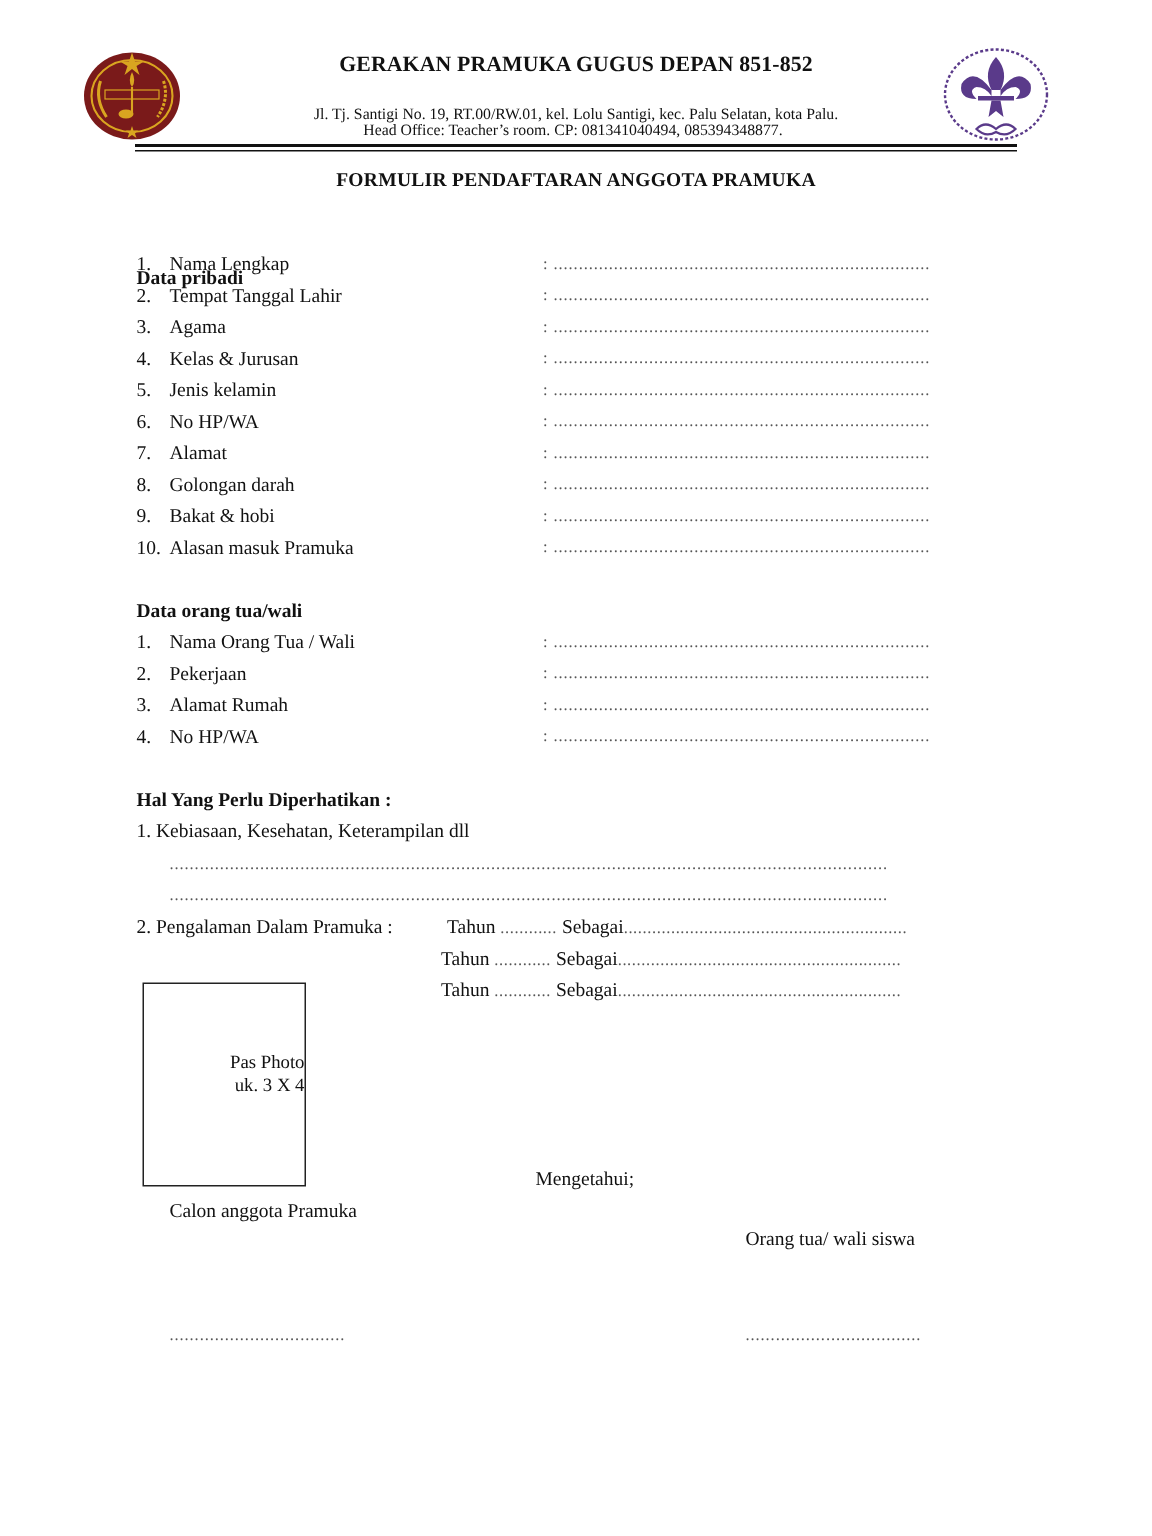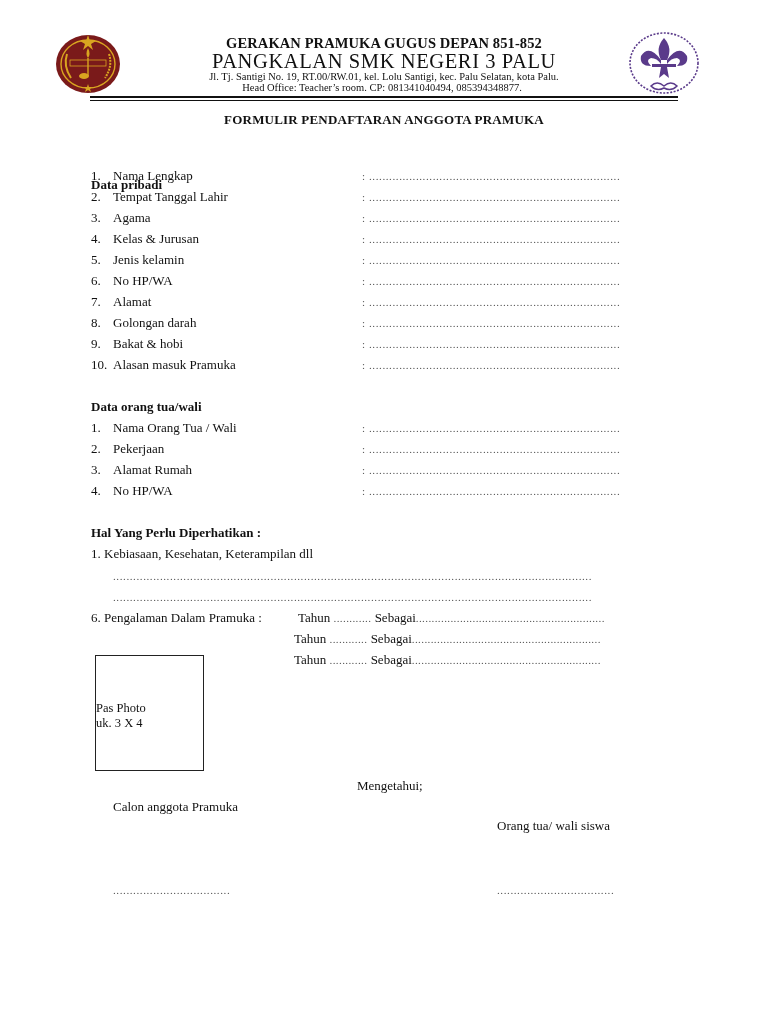--- a/index.html
+++ b/index.html
@@ -61,22 +61,22 @@
       position: absolute; white-space: nowrap; overflow: hidden; color: #555;
       font-size: 11px; letter-spacing: 0.6px;
     }
     .note-item {
       position: absolute; left: 91px; font-size: 13px; white-space: nowrap;
     }
     .exp-row { position: absolute; font-size: 13px; white-space: nowrap; }
     .exp-row .dots { color: #555; letter-spacing: 0.4px; font-size: 11px; }
 
     .photo-box {
-      position: absolute; left: 95px; top: 655px; width: 109px; height: 116px;
-      border: 1px solid #222; text-align: left;
+      position: absolute; left: 95px; top: 655px; width: 109px; height: 136px;
+      border: 1px solid #222; text-align: right;
     }
     .photo-box .ptext { position: absolute; left: 0; width: 100%; font-size: 12.5px; }
 
     .sig-text { position: absolute; font-size: 13px; white-space: nowrap; }
     .sig-line { position: absolute; color: #555; font-size: 11px; letter-spacing: 0.6px; white-space: nowrap; }
   </style>
 </head>
 <body>
 
 <div class="page">
@@ -90,21 +90,20 @@
       <path d="M54 22 Q58 34 50 46" stroke="#d9a520" stroke-width="2" fill="none" stroke-dasharray="2 1"></path>
       <rect x="15" y="28" width="36" height="6" fill="none" stroke="#d9a520" stroke-width="0.8"></rect>
       <path d="M33 16 Q36 22 33 26 Q30 22 33 16 Z" fill="#d9a520"></path>
       <line x1="33" y1="26" x2="33" y2="44" stroke="#d9a520" stroke-width="1.4"></line>
       <ellipse cx="29" cy="44" rx="5" ry="3" fill="#d9a520"></ellipse>
       <polygon points="33,52 34,55 37,55 35,57 36,60 33,58 30,60 31,57 29,55 32,55" fill="#d9a520"></polygon>
     </svg>
   </div>
 
   <div class="hdr-line1">GERAKAN PRAMUKA GUGUS DEPAN 851-852</div>
-  <div class="hdr-line2">PANGKALAN SMK NEGERI 3 PALU</div>
   <div class="hdr-line3">Jl. Tj. Santigi No. 19, RT.00/RW.01, kel. Lolu Santigi, kec. Palu Selatan, kota Palu.</div>
   <div class="hdr-line4">Head Office: Teacher’s room. CP: 081341040494, 085394348877.</div>
 
   <div class="logo-right">
     <svg width="74" height="68" viewBox="0 0 74 68">
       <ellipse cx="37" cy="33" rx="34" ry="30" fill="none" stroke="#5a3a8a" stroke-width="1.6" stroke-dasharray="2 1.5"></ellipse>
       <path d="M37 8 Q46 18 40 30 L34 30 Q28 18 37 8 Z" fill="#5a3a8a"></path>
       <path d="M34 30 Q22 14 14 26 Q12 36 24 36 Q18 30 24 28 Q30 28 34 34 Z" fill="#5a3a8a"></path>
       <path d="M40 30 Q52 14 60 26 Q62 36 50 36 Q56 30 50 28 Q44 28 40 34 Z" fill="#5a3a8a"></path>
       <rect x="25" y="34" width="24" height="3" fill="#5a3a8a"></rect>
@@ -192,21 +191,21 @@
     <span class="num">4.</span>
     <span class="label">No HP/WA</span>
     <span class="field"><span>:</span> <span>...........................................................................</span></span>
   </div>
 
   <div class="section-title" style="top:525px;">Hal Yang Perlu Diperhatikan :</div>
   <div class="note-item" style="top:546px;">1.  Kebiasaan, Kesehatan, Keterampilan dll</div>
   <div class="dotline" style="left:113px; top:570px; width:560px;">...............................................................................................................................................</div>
   <div class="dotline" style="left:113px; top:591px; width:560px;">...............................................................................................................................................</div>
 
-  <div class="note-item" style="top:610px;">6.  Pengalaman Dalam Pramuka :</div>
+  <div class="note-item" style="top:610px;">2.  Pengalaman Dalam Pramuka :</div>
 
   <div class="exp-row" style="left:298px; top:610px;">
     <span>Tahun</span>
     <span class="dots">............</span>
     <span>Sebagai</span><span class="dots">............................................................</span>
   </div>
   <div class="exp-row" style="left:294px; top:631px;">
     <span>Tahun</span>
     <span class="dots">............</span>
     <span>Sebagai</span><span class="dots">............................................................</span>

